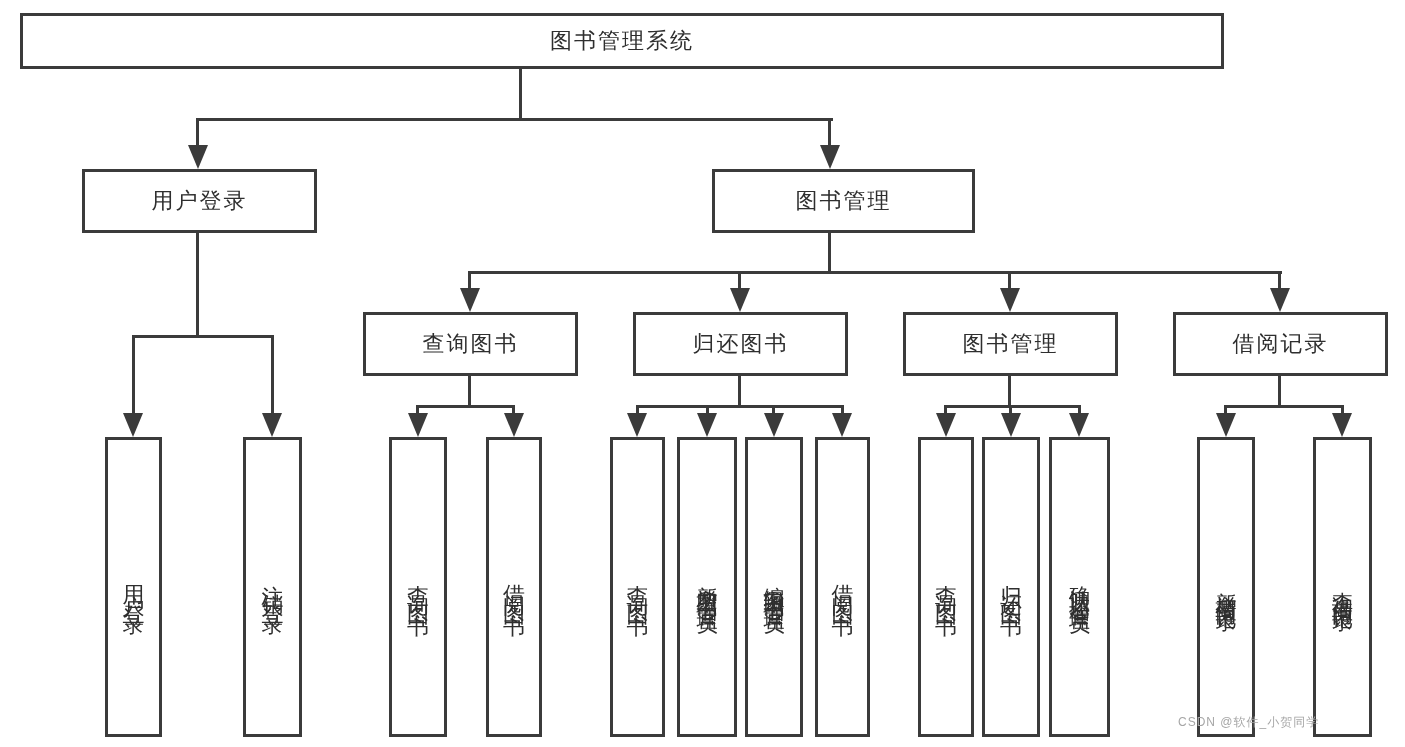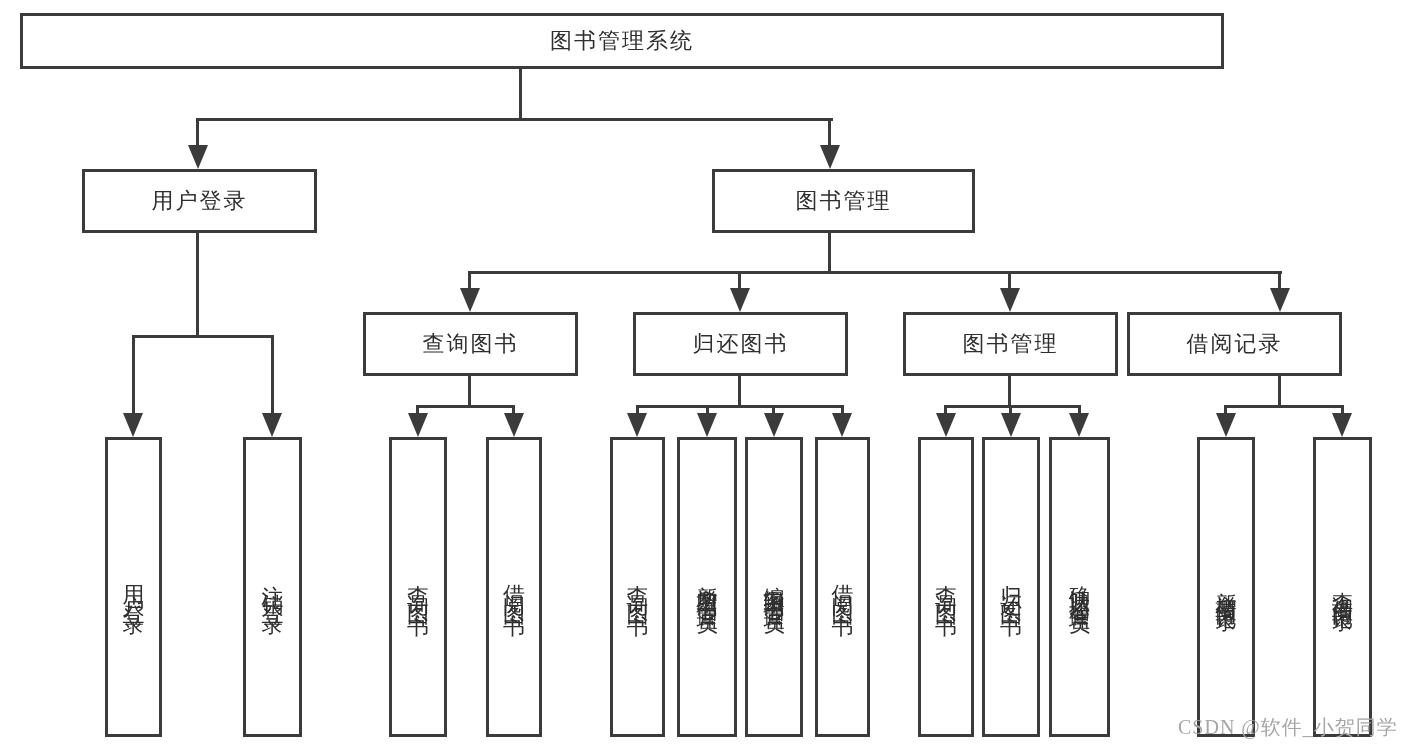--- a/index.html
+++ b/index.html
@@ -36,26 +36,25 @@
   .hline,.vline{position:absolute;background:var(--line);}
   .arrow{
     position:absolute;width:0;height:0;
     border-left:10px solid transparent;
     border-right:10px solid transparent;
     border-top:24px solid var(--line);
   }
   .watermark{
     position:absolute;
     left:1178px;top:714px;
-    font-size:20px;
+    font-size:12px;
     color:#a6a6a6;
     letter-spacing:1px;
     z-index:10;
     white-space:nowrap;
-    font-family:Liberation Serif, serif;
   }
 </style>
 </head>
 <body>
 
 <div class="canvas">
 
   <div class="box" style="left:20px;top:13px;width:1204px;height:56px;">图书管理系统</div>
 
   <div class="vline" style="left:519px;top:69px;width:3px;height:51px;"></div>
@@ -82,21 +81,21 @@
   <div class="vline" style="left:738px;top:271px;width:3px;height:20px;"></div>
   <div class="arrow" style="left:730px;top:288px;"></div>
   <div class="vline" style="left:1008px;top:271px;width:3px;height:20px;"></div>
   <div class="arrow" style="left:1000px;top:288px;"></div>
   <div class="vline" style="left:1278px;top:271px;width:3px;height:20px;"></div>
   <div class="arrow" style="left:1270px;top:288px;"></div>
 
   <div class="box" style="left:363px;top:312px;width:215px;height:64px;">查询图书</div>
   <div class="box" style="left:633px;top:312px;width:215px;height:64px;">归还图书</div>
   <div class="box" style="left:903px;top:312px;width:215px;height:64px;">图书管理</div>
-  <div class="box" style="left:1127px;top:312px;width:215px;height:64px;">借阅记录</div>
+  <div class="box" style="left:1173px;top:312px;width:215px;height:64px;">借阅记录</div>
 
   <div class="vline" style="left:468px;top:376px;width:3px;height:31px;"></div>
   <div class="hline" style="left:416px;top:405px;width:99px;height:3px;"></div>
   <div class="vline" style="left:416px;top:405px;width:3px;height:10px;"></div>
   <div class="arrow" style="left:408px;top:413px;"></div>
   <div class="vline" style="left:512px;top:405px;width:3px;height:10px;"></div>
   <div class="arrow" style="left:504px;top:413px;"></div>
 
   <div class="vline" style="left:738px;top:376px;width:3px;height:31px;"></div>
   <div class="hline" style="left:636px;top:405px;width:208px;height:3px;"></div>

